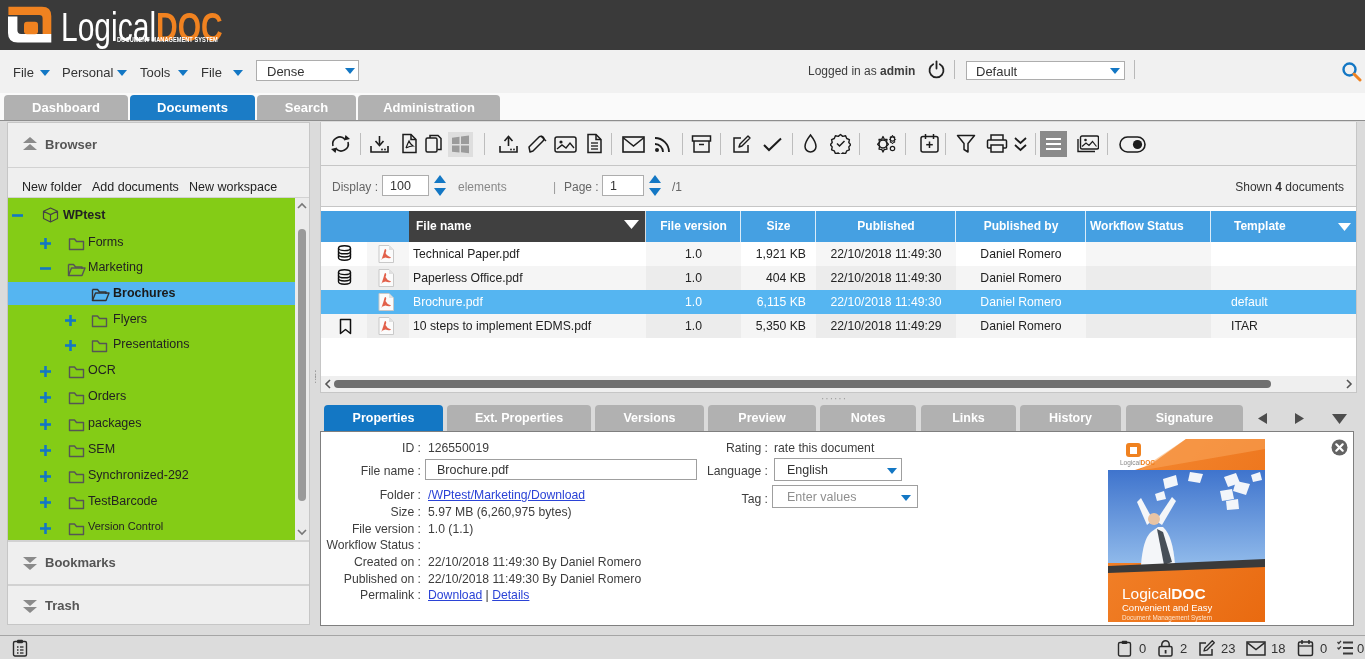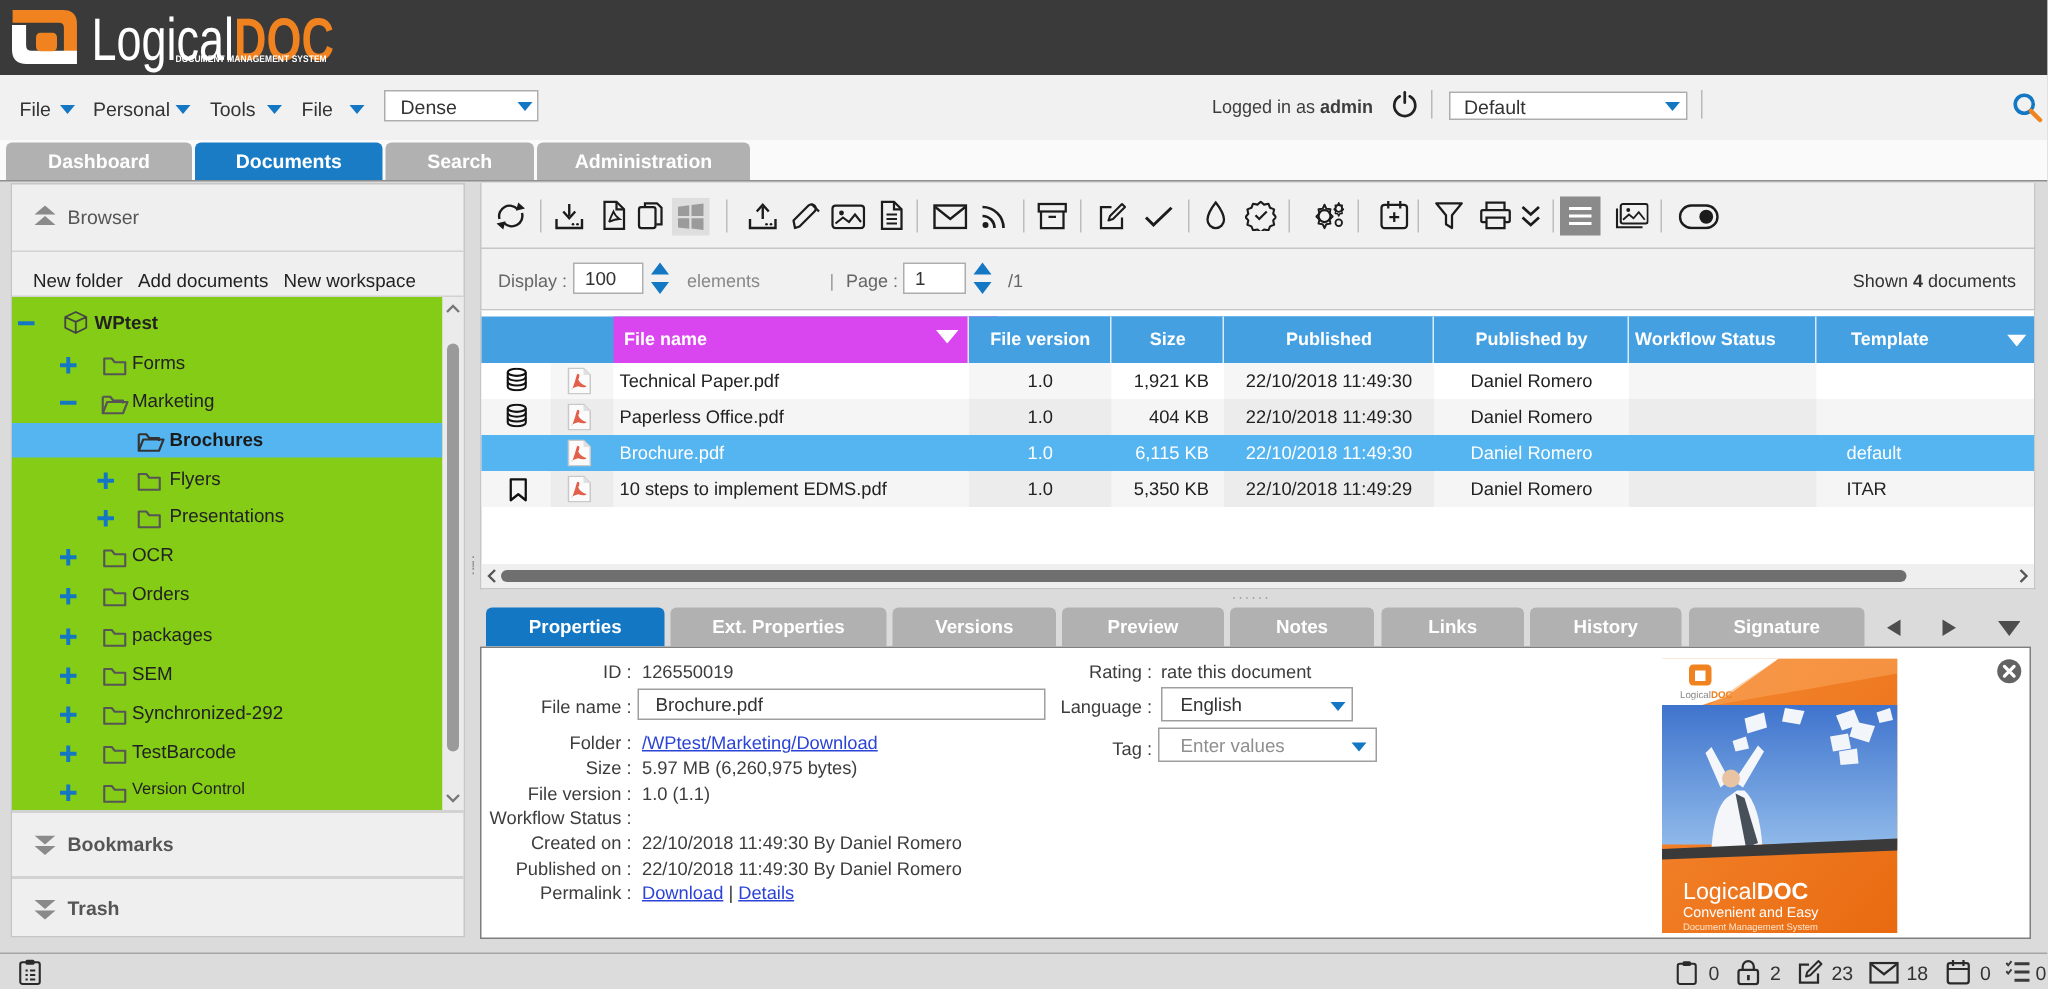--- a/index.html
+++ b/index.html
@@ -64,21 +64,21 @@
 <div class="tab" style="left:130px;width:125px;background:#1b7cc6">Documents</div>
 <div class="tab" style="left:257px;width:99px">Search</div>
 <div class="tab" style="left:358px;width:142px">Administration</div>
 <div class="abs" style="left:0;top:120px;width:1365px;height:1px;background:#8e8e8e"></div>
 
 <div class="abs" style="left:7px;top:122px;width:303px;height:503px;background:#efefef;border:1px solid #c6c6c6">
   <svg class="abs" style="left:13px;top:14px" width="18" height="16" viewBox="0 0 18 16">
     <polygon points="9,0 16,6 2,6" fill="#8a8a8a"></polygon>
       <polygon points="9,7 16,13 2,13" fill="#8a8a8a"></polygon>
   </svg>
-  <div class="abs" style="left:37px;top:14px;font-size:13px;font-weight:normal;color:#555">Browser</div>
+  <div class="abs" style="left:37px;top:14px;font-size:13px;font-weight:bold;color:#555">Browser</div>
   <div class="abs" style="left:0;top:44px;width:301px;height:1px;background:#d2d2d2"></div>
   <div class="abs" style="left:14px;top:57px;font-size:12.5px;color:#222">New folder</div>
   <div class="abs" style="left:84px;top:57px;font-size:12.5px;color:#222">Add documents</div>
   <div class="abs" style="left:181px;top:57px;font-size:12.5px;color:#222">New workspace</div>
   <div class="abs" style="left:0;top:74px;width:301px;height:1px;background:#d2d2d2"></div>
   <div class="abs" style="left:0;top:75px;width:287px;height:342px;background:#84cc16;overflow:hidden">
     <div class="abs" style="left:9px;top:24px;width:0;height:306px;border-left:-7px dashed #c9c9c9"></div>
     <div class="abs" style="left:37px;top:78px;width:0;height:70px;border-left:-7px dashed #c9c9c9"></div>
     <div class="abs" style="left:0;top:84px;width:287px;height:23px;background:#55b5f1"></div>
     <svg class="abs" style="left:3px;top:11px" width="13" height="13" viewBox="0 0 13 13">
@@ -360,21 +360,21 @@
   <svg class="abs" style="left:327px;top:8px" width="14" height="23" viewBox="0 0 14 23">
       <polygon points="7,1 13,9 1,9" fill="#1377c4"></polygon>
       <polygon points="7,22 13,14 1,14" fill="#1377c4"></polygon>
     </svg>
   <div class="abs" style="left:351px;top:14px;color:#666">/1</div>
   <div class="abs" style="right:12px;top:14px;color:#333">Shown <b>4</b> documents</div>
 </div>
 
 <div class="abs" style="left:320px;top:207px;width:1037px;height:186px;background:#fff;border:1px solid #c6c6c6;border-top:none">
   <div class="abs" style="left:0;top:4px;width:1035px;height:31px;background:#45a0e2">
-    <div class="hdrcell" style="left:88px;width:256px;background:#d946ef;padding-left:7px">File name</div>
+    <div class="hdrcell" style="left:88px;width:256px;background:#404040;padding-left:7px">File name</div>
     <svg class="abs" style="left:303px;top:9px" width="15" height="9" viewBox="0 0 15 9">
         <polygon points="0,0 15,0 7.5,9" fill="#fff"></polygon>
       </svg>
     <div class="hdrcell" style="left:325px;width:95px;text-align:center">File version</div>
     <div class="hdrcell" style="left:420px;width:75px;text-align:center">Size</div>
     <div class="hdrcell" style="left:495px;width:140px;text-align:center">Published</div>
     <div class="hdrcell" style="left:635px;width:130px;text-align:center">Published by</div>
     <div class="hdrcell" style="left:765px;width:125px;padding-left:4px">Workflow Status</div>
     <div class="hdrcell" style="left:890px;width:145px;padding-left:23px">Template</div>
     <div class="abs" style="left:324px;top:0;width:1px;height:31px;background:rgba(255,255,255,.8)"></div>

